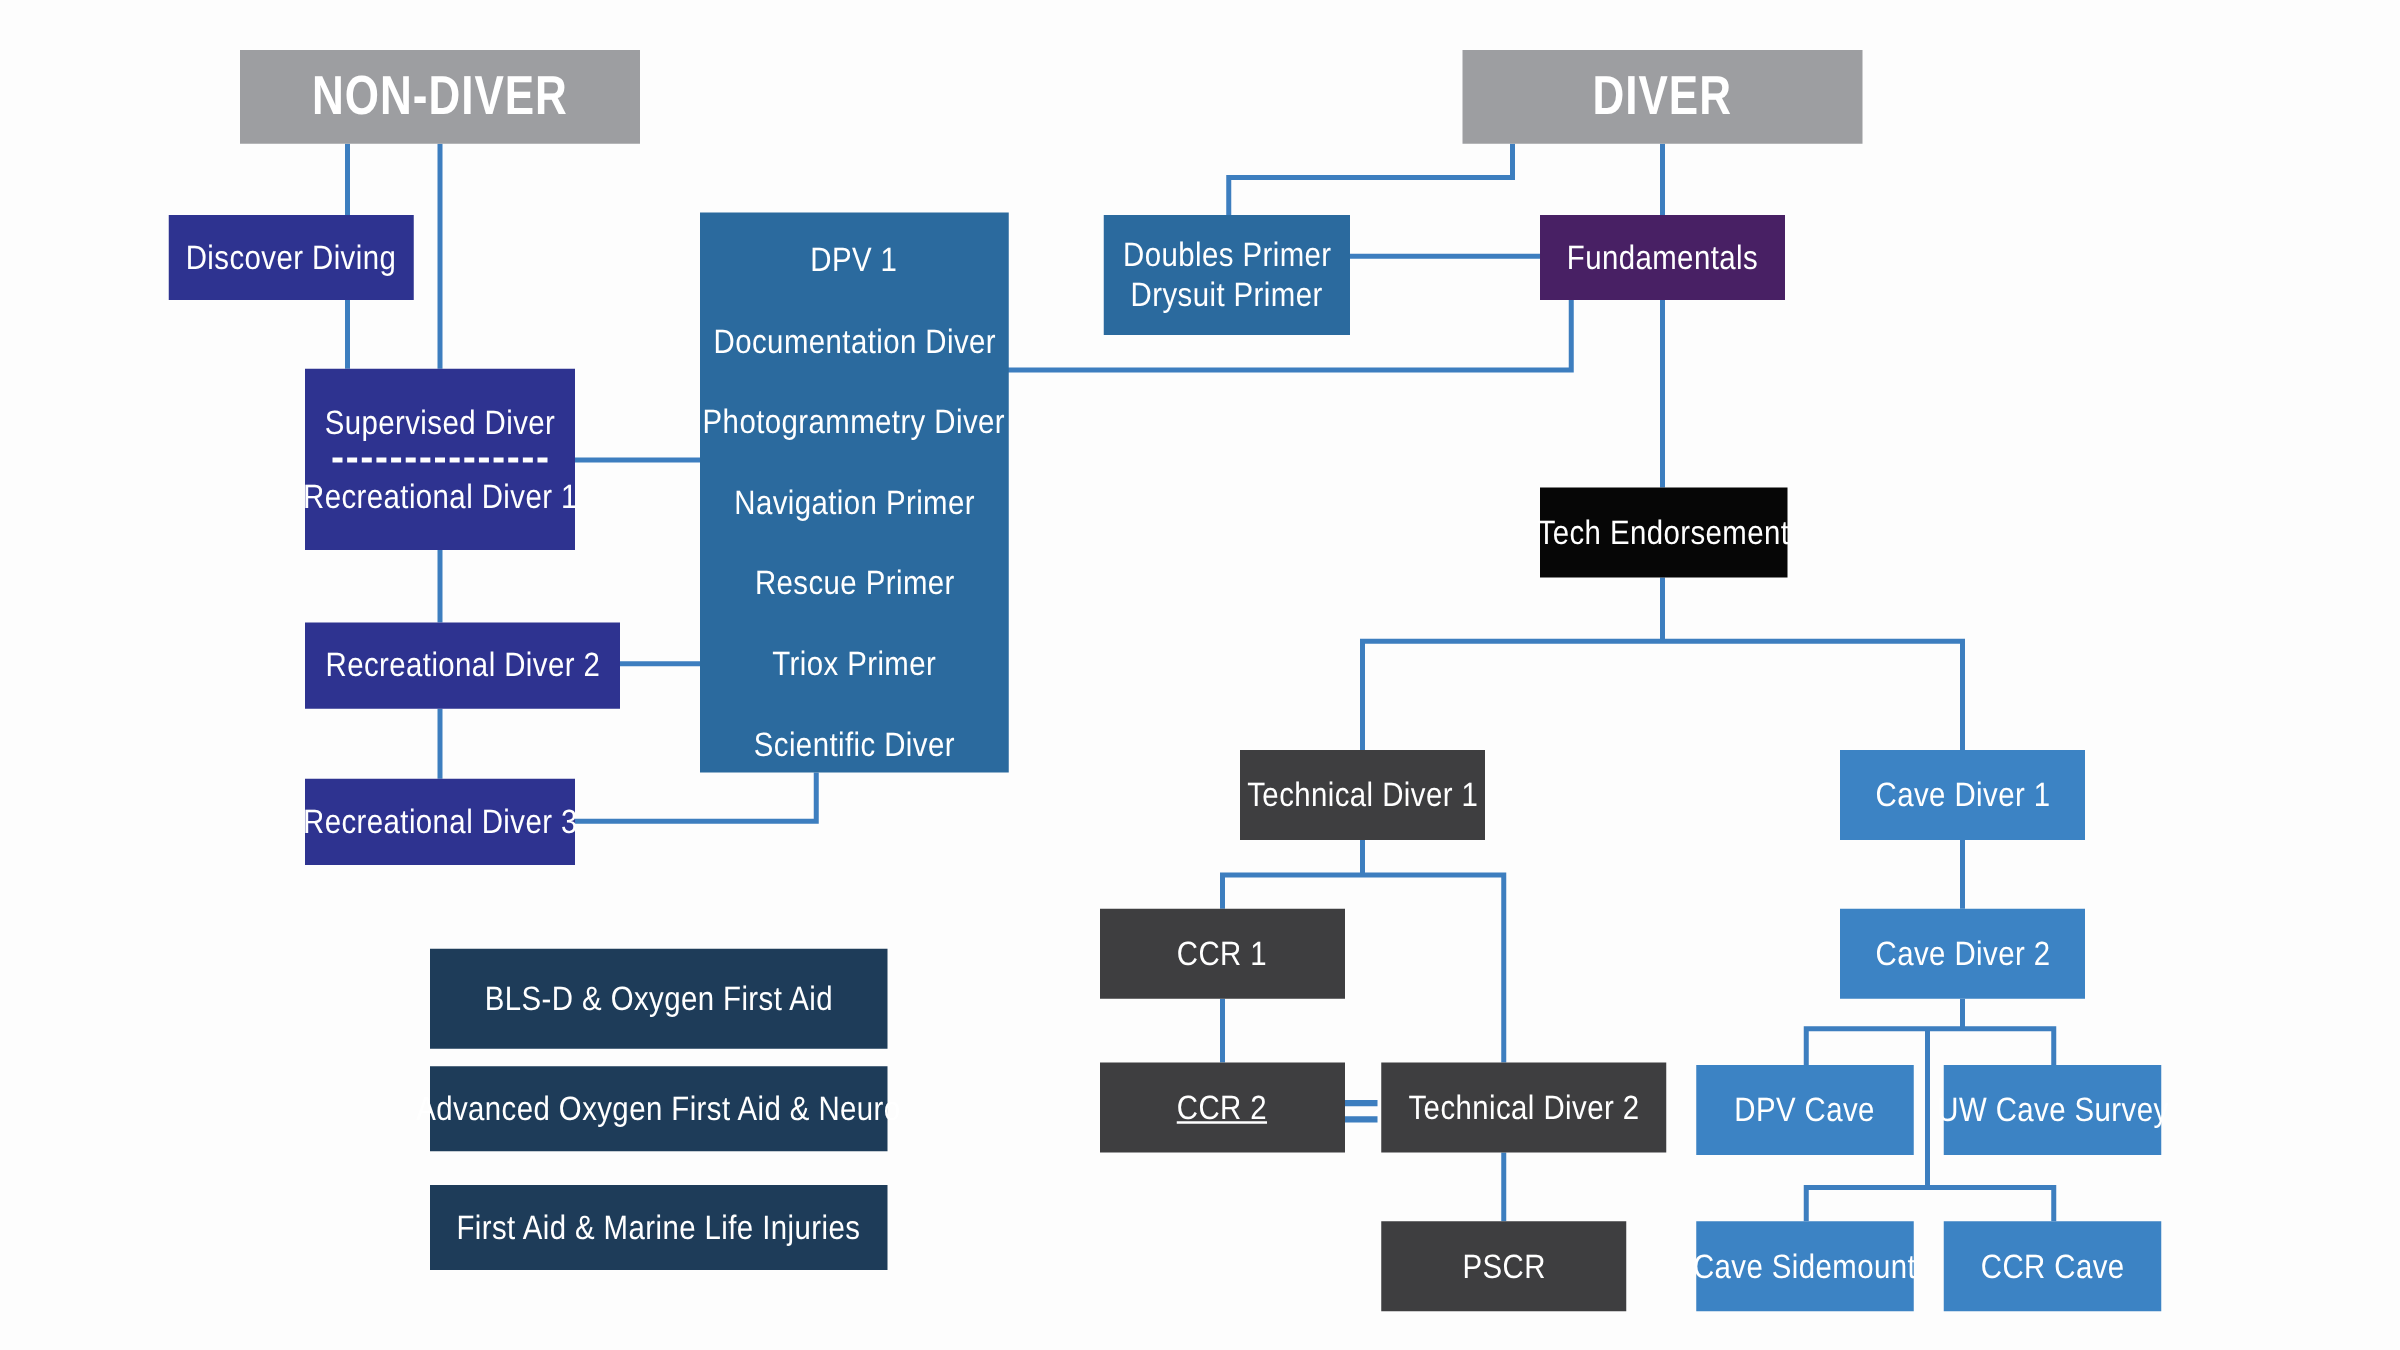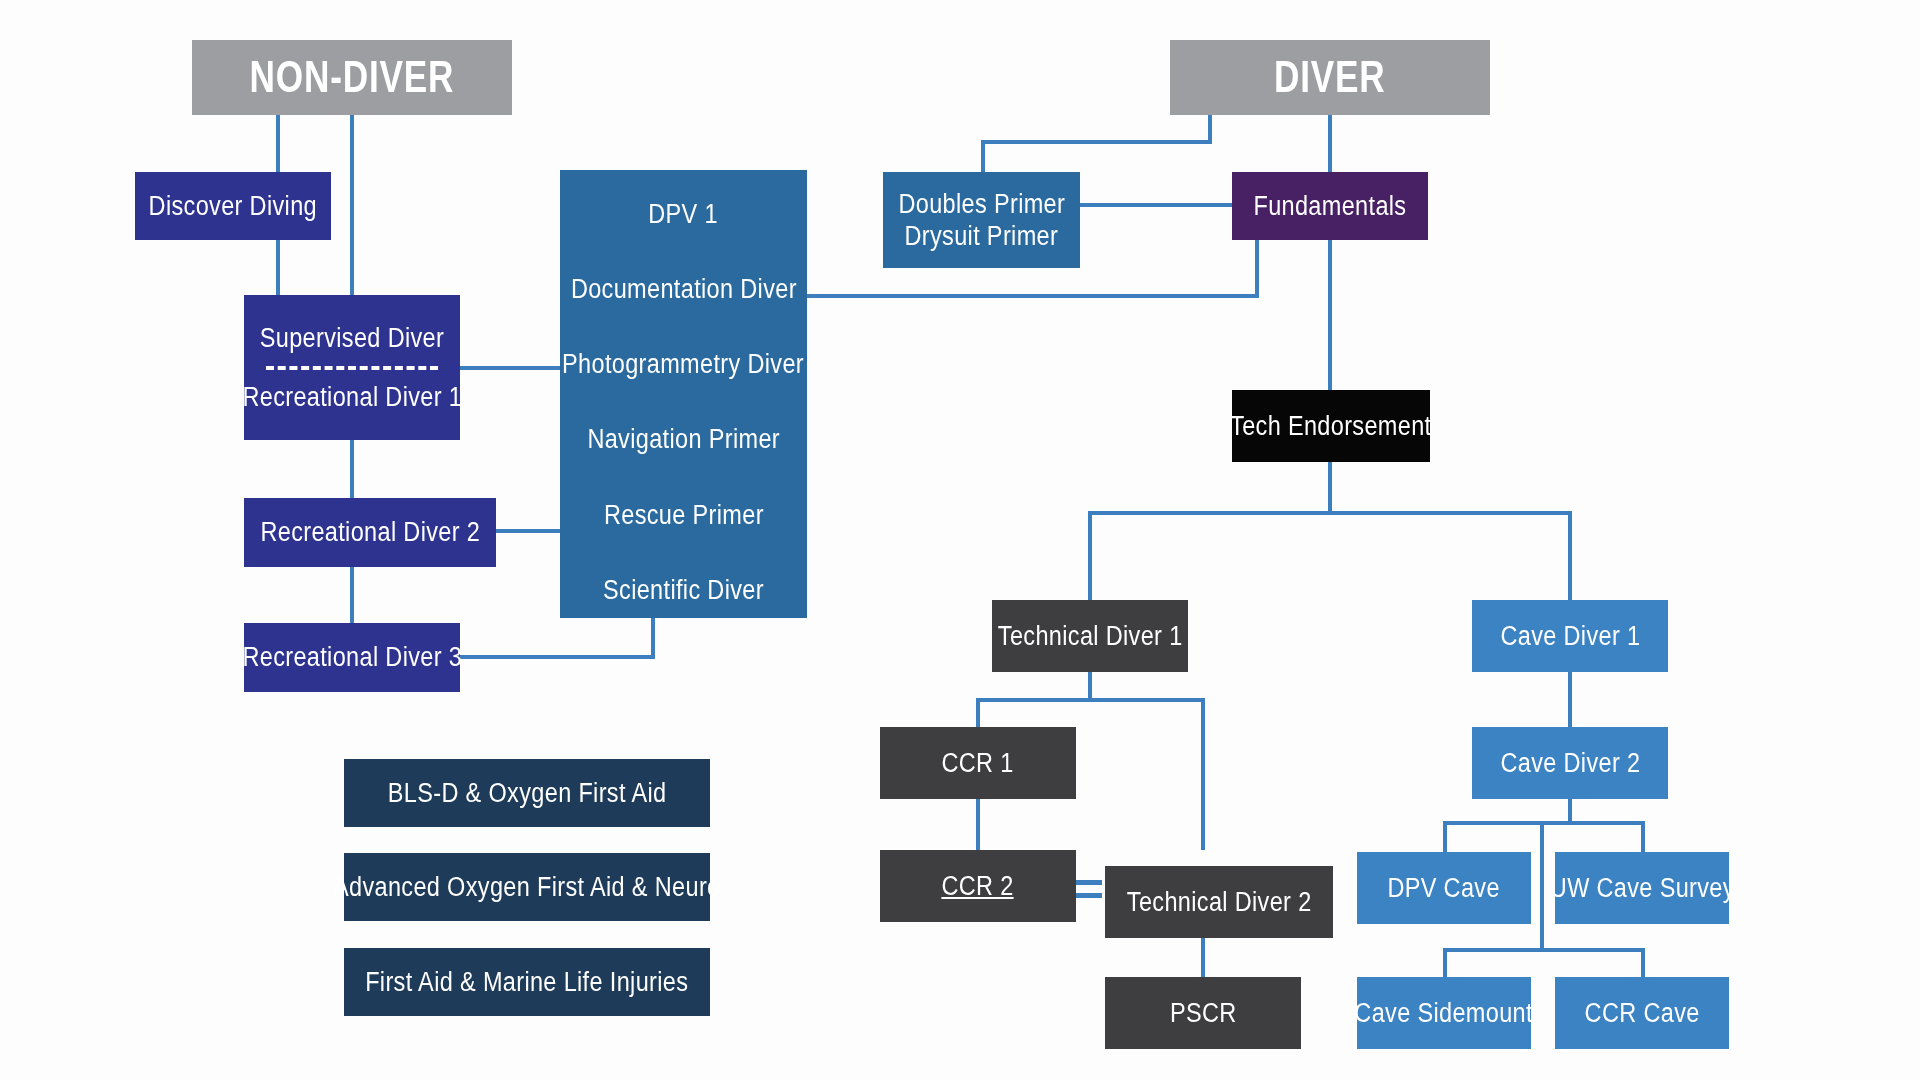--- a/index.html
+++ b/index.html
@@ -28,29 +28,29 @@
   #n-rd2{left:244px;top:498px;width:252px;height:69px;}
   #n-rd3{left:244px;top:623px;width:216px;height:69px;}
   #n-primers{left:560px;top:170px;width:247px;height:448px;justify-content:flex-end;padding-top:16px;box-sizing:border-box;gap:20px;}
   #n-primers .row{height:56px;display:flex;align-items:center;justify-content:center;}
   #n-doubles{left:883px;top:172px;width:197px;height:96px;}
   #n-fundamentals{left:1232px;top:172px;width:196px;height:68px;}
   #n-tech{left:1232px;top:390px;width:198px;height:72px;}
   #n-td1{left:992px;top:600px;width:196px;height:72px;}
   #n-ccr1{left:880px;top:727px;width:196px;height:72px;}
   #n-ccr2{left:880px;top:850px;width:196px;height:72px;text-decoration:underline;}
-  #n-td2{left:1105px;top:850px;width:228px;height:72px;margin-top:16px;}
+  #n-td2{left:1105px;top:850px;width:228px;height:72px;}
   #n-pscr{left:1105px;top:977px;width:196px;height:72px;}
   #n-cd1{left:1472px;top:600px;width:196px;height:72px;}
   #n-cd2{left:1472px;top:727px;width:196px;height:72px;}
   #n-dpvcave{left:1357px;top:852px;width:174px;height:72px;}
   #n-uwcave{left:1555px;top:852px;width:174px;height:72px;}
   #n-sidemount{left:1357px;top:977px;width:174px;height:72px;}
   #n-ccrcave{left:1555px;top:977px;width:174px;height:72px;}
-  #n-fa1{left:344px;top:759px;width:366px;height:68px;}
+  #n-fa1{left:344px;top:759px;width:366px;height:80px;}
   #n-fa2{left:344px;top:853px;width:366px;height:68px;}
   #n-fa3{left:344px;top:948px;width:366px;height:68px;}
 
   .dash-sep{width:172px;border-top:4px dashed #ffffff;margin:11px 0;}
   #equals{position:absolute;left:1076px;top:880px;width:26px;height:8px;
           border-top:5px solid #3d7ebf;border-bottom:5px solid #3d7ebf;}
 </style>
 </head>
 <body>
 
@@ -114,20 +114,23 @@
     <div class="row">
         <span class="lbl">Photogrammetry Diver</span>
       </div>
     <div class="row">
         <span class="lbl">Navigation Primer</span>
       </div>
     <div class="row">
         <span class="lbl">Rescue Primer</span>
       </div>
     <div class="row">
+        <span class="lbl">Triox Primer</span>
+      </div>
+    <div class="row">
         <span class="lbl">Scientific Diver</span>
       </div>
   </div>
 
   <div class="node steel" id="n-doubles">
     <span class="lbl">Doubles Primer</span>
     <span class="lbl">Drysuit Primer</span>
   </div>
 
   <div class="node purple" id="n-fundamentals">

